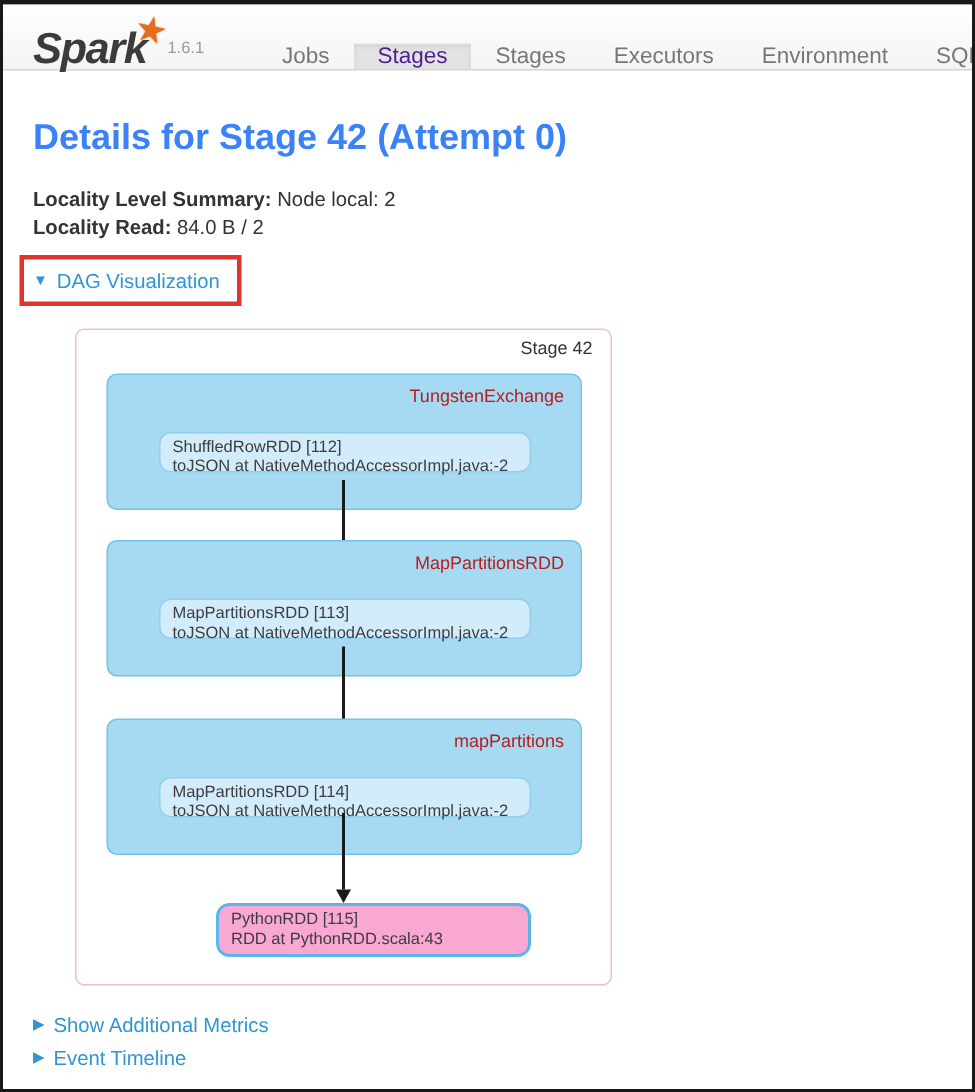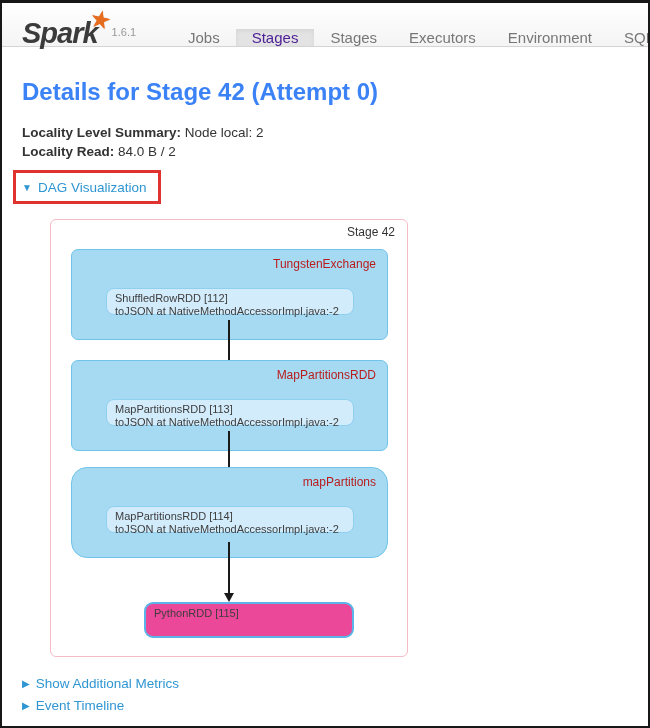--- a/index.html
+++ b/index.html
@@ -137,39 +137,39 @@
     border-radius: 7px;
   }
   .cluster-label {
     position: absolute;
     top: 7px; right: 11px;
     font-size: 12px;
     color: #b91c1c;
   }
   .cluster-1 { top: 29px; }
   .cluster-2 { top: 140px; }
-  .cluster-3 { top: 247px; border-radius: 16px; }
+  .cluster-3 { top: 259px; }
   .rdd-node {
     position: absolute;
     left: 34px; top: 38px;
     width: 248px; height: 27px;
     background: #d2ecfb;
     border: 1px solid #8fd0f0;
     border-radius: 8px;
     padding: 3px 0 0 8px;
     font-size: 11px;
     line-height: 13px;
     color: #3d3d3d;
     white-space: nowrap;
   }
   .final-node {
     position: absolute;
     left: 93px; top: 382px;
     width: 210px; height: 36px;
-    background: #ec4899;
+    background: #f9a8d4;
     border: 2px solid #5bb5e8;
     border-radius: 9px;
     padding: 3px 0 0 8px;
     font-size: 11px;
     line-height: 13px;
     color: #3d3d3d;
     white-space: nowrap;
   }
   .edge {
     position: absolute;
@@ -277,20 +277,21 @@
         <div class="rdd-node">
           <div>MapPartitionsRDD [114]</div>
           <div>toJSON at NativeMethodAccessorImpl.java:-2</div>
         </div>
       </div>
 
       <div class="edge edge-3"></div>
 
       <div class="final-node">
         <div>PythonRDD [115]</div>
+        <div>RDD at PythonRDD.scala:43</div>
       </div>
     </div>
 
     
     <div class="footer-links">
       <a class="footer-link">
         <span class="caret">▶</span>
         <span>Show Additional Metrics</span>
       </a>
       <a class="footer-link">

